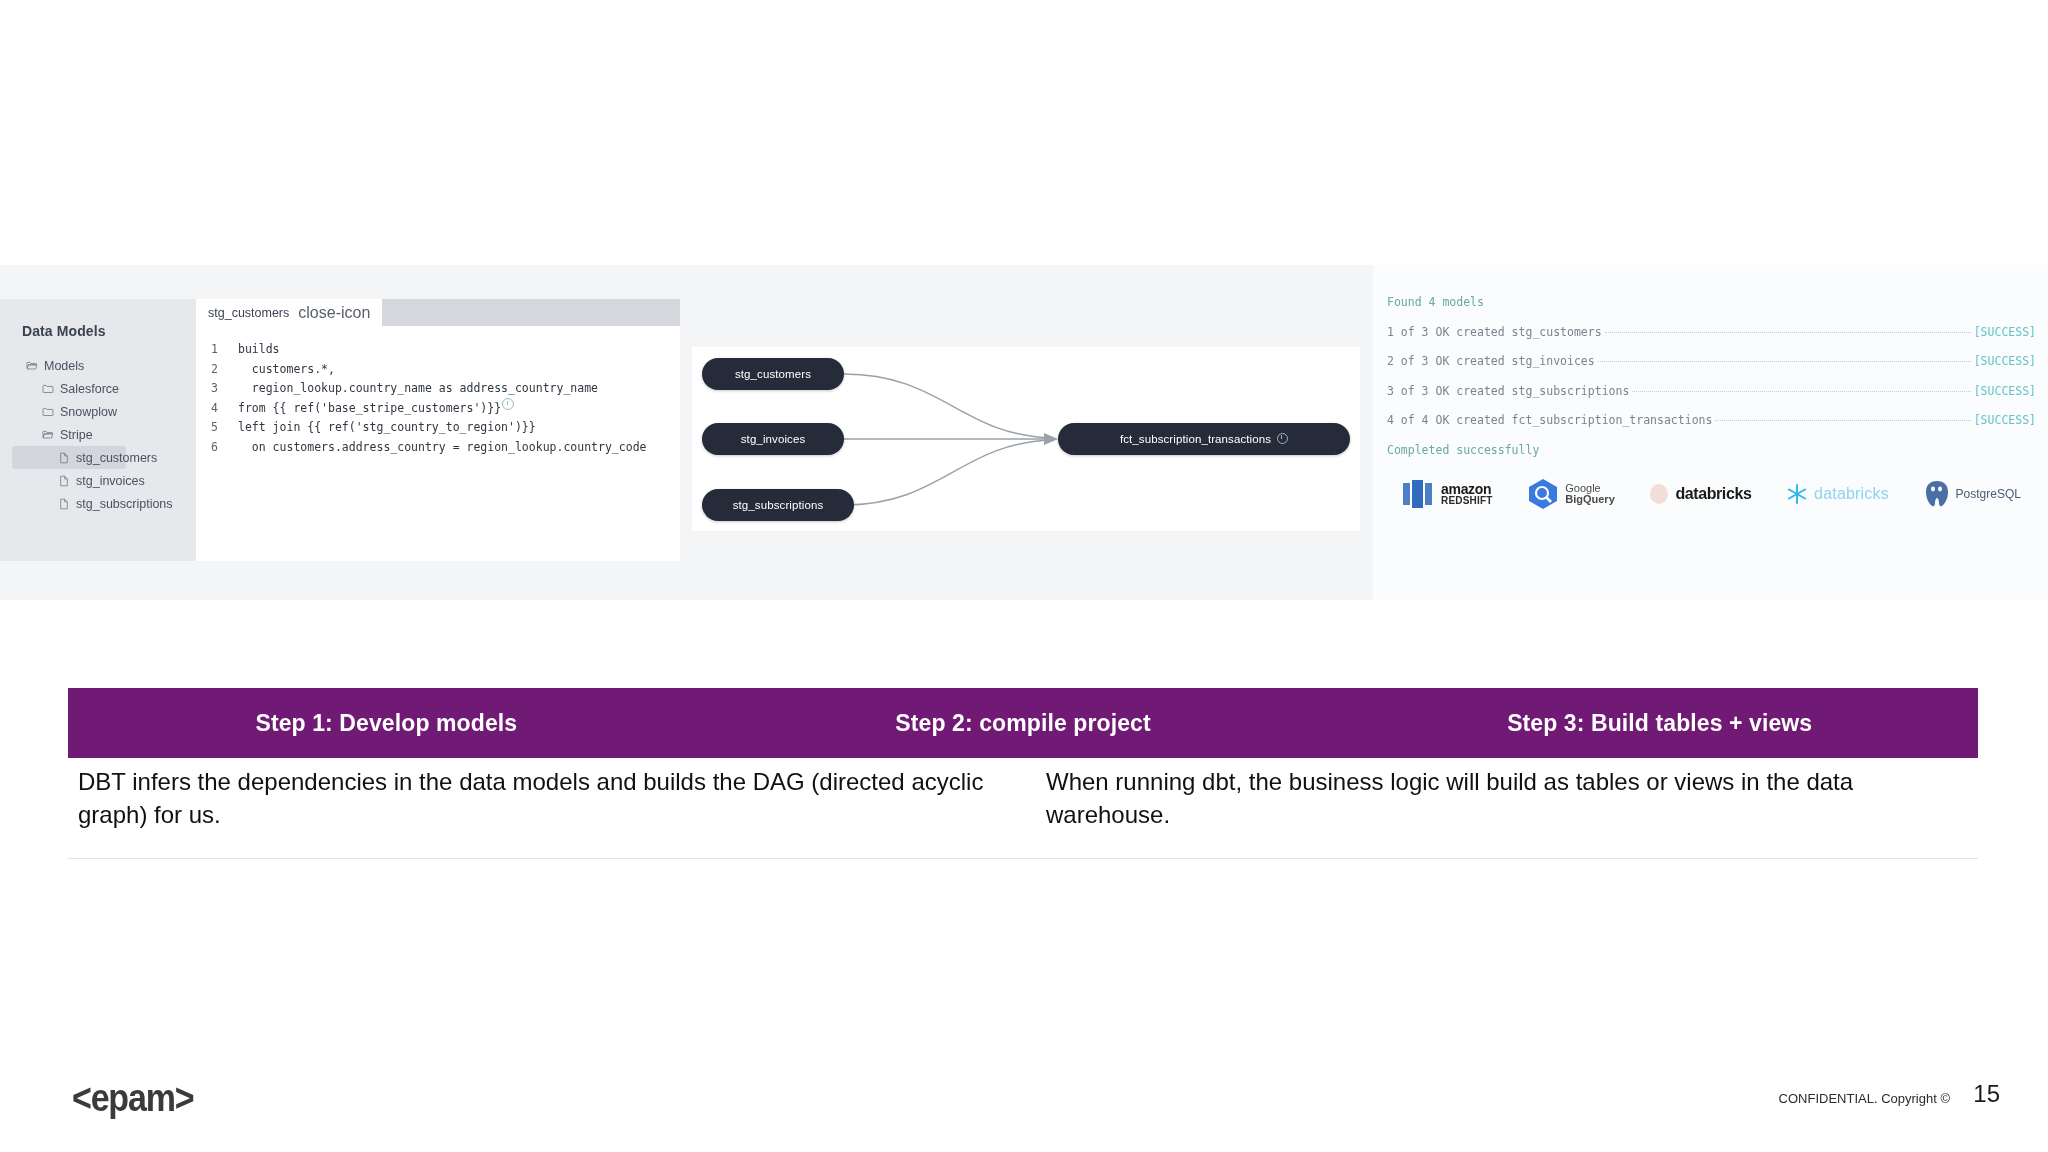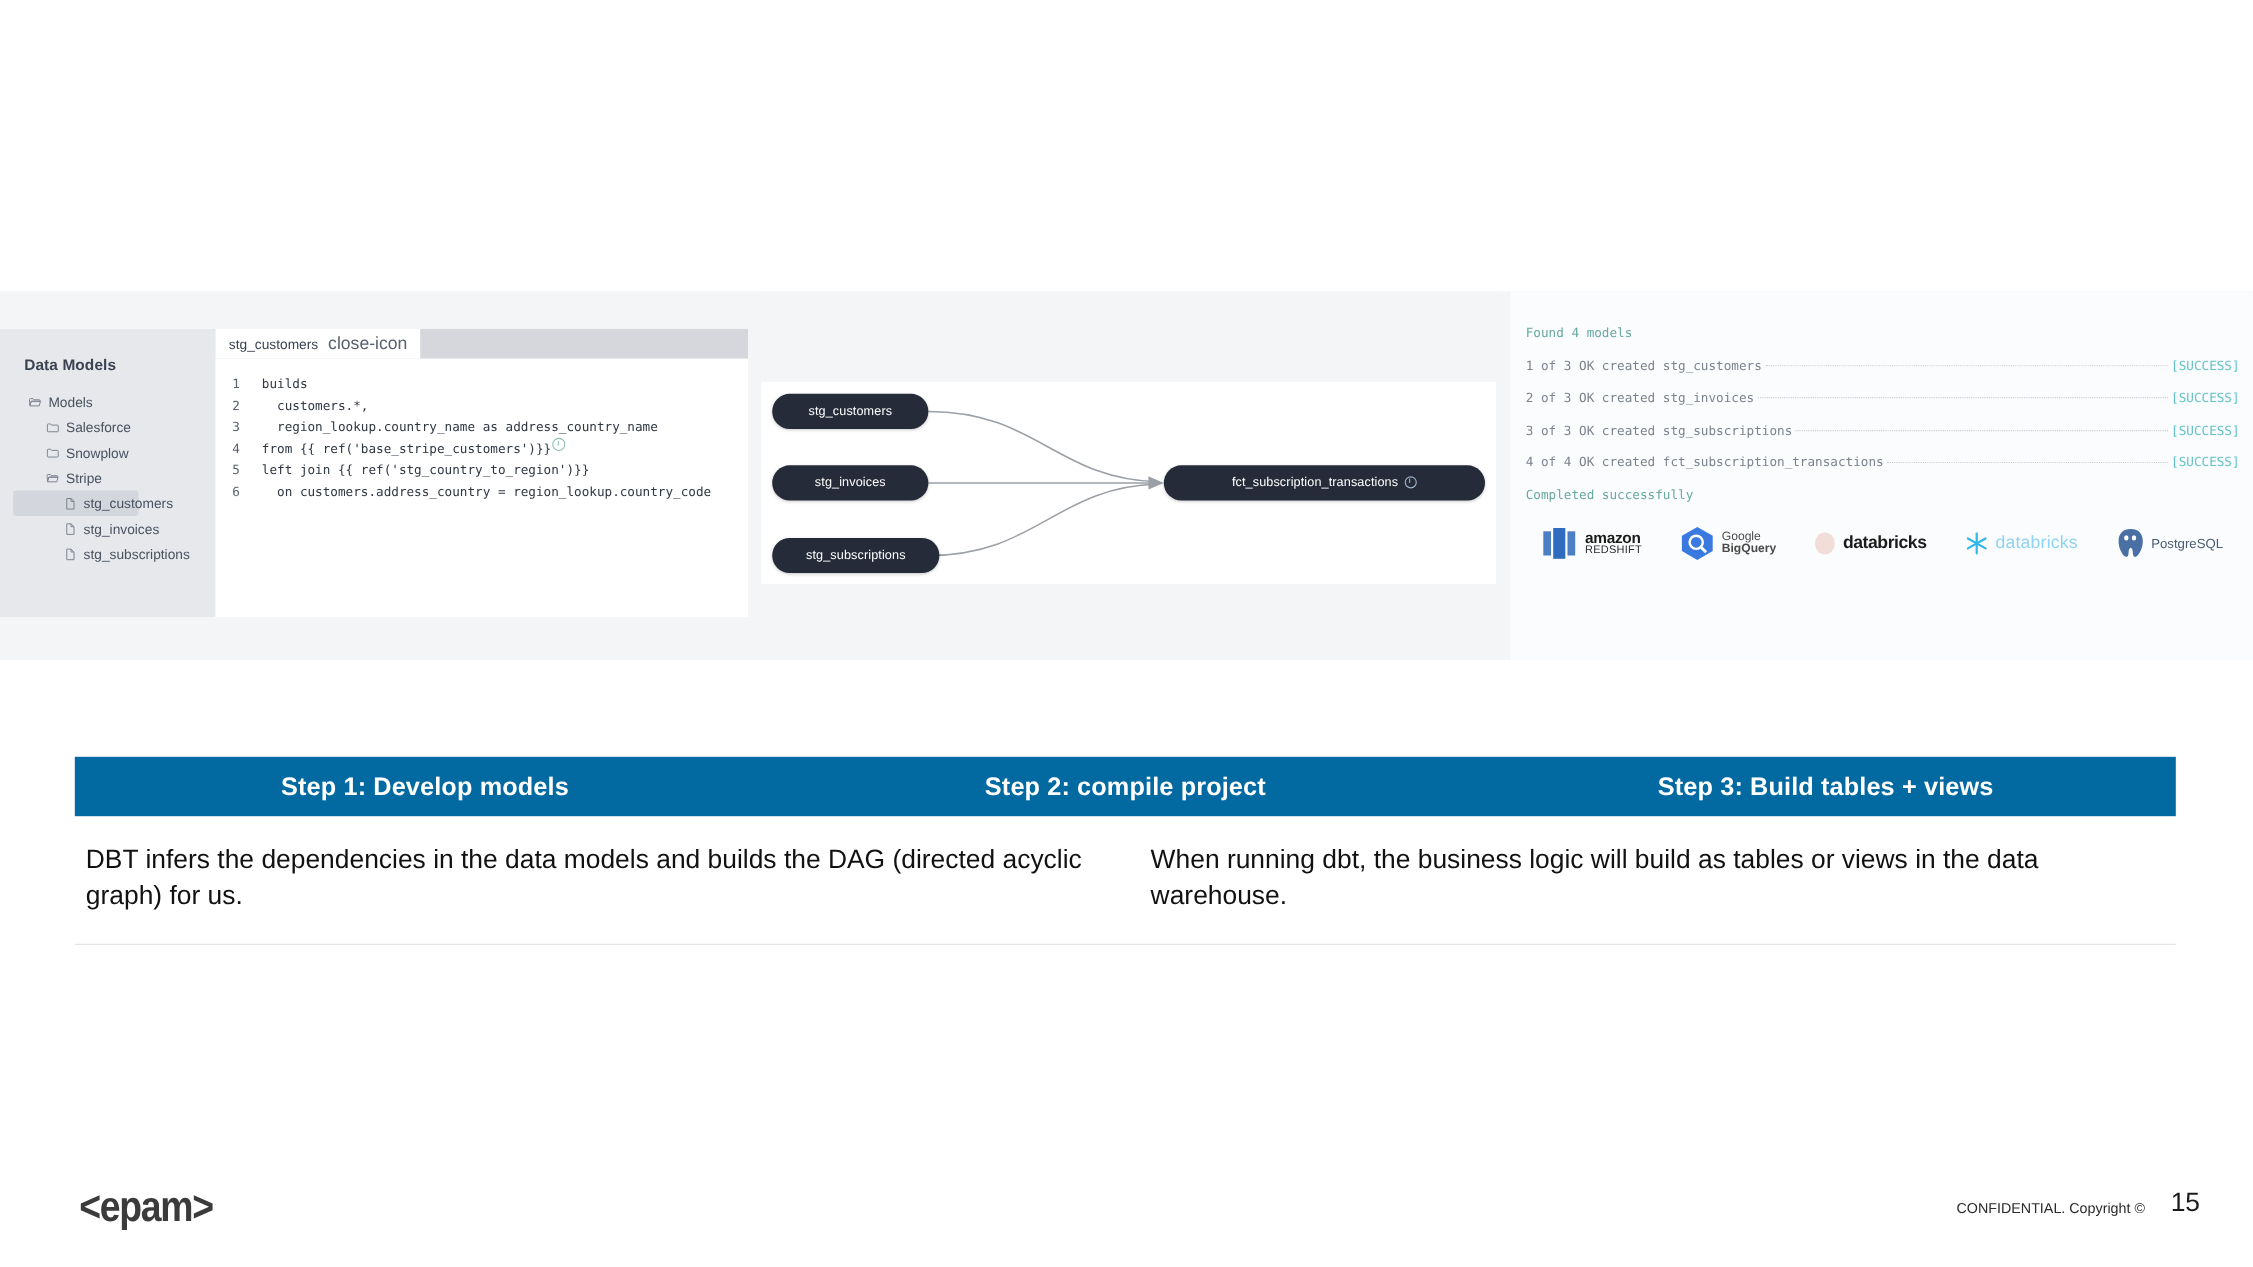--- a/index.html
+++ b/index.html
@@ -215,32 +215,32 @@
     height: 54px;
     display: flex;
     align-items: center;
     justify-content: space-between;
     padding: 0 14px;
     box-sizing: border-box;
   }
   .logo { display: flex; align-items: center; gap: 6px; }
   .logo-txt { line-height: 1.04; }
   .l1 { font-size: 14px; font-weight: 700; color: #1b1b1b; letter-spacing: -.3px;}
-  .l2 { font-size: 10px; font-weight: 400; color: #2b2b2b; letter-spacing: .2px;}
+  .l2 { font-size: 10px; font-weight: 700; color: #2b2b2b; letter-spacing: .2px;}
   .gq1 { font-size: 11px; color: #4a4a4a; }
   .gq2 { font-size: 11px; color: #4a4a4a; font-weight: 600; }
 
   
   .steps-bar {
     position: absolute;
     left: 68px;
     top: 688px;
     width: 1910px;
-    height: 54px;
-    background: #0369a1;
+    height: 70px;
+    background: #701a75;
     display: flex;
   }
   .step-head {
     flex: 1 1 0;
     display: flex;
     align-items: center;
     justify-content: center;
     color: #ffffff;
     font-size: 23px;
     font-weight: 700;

